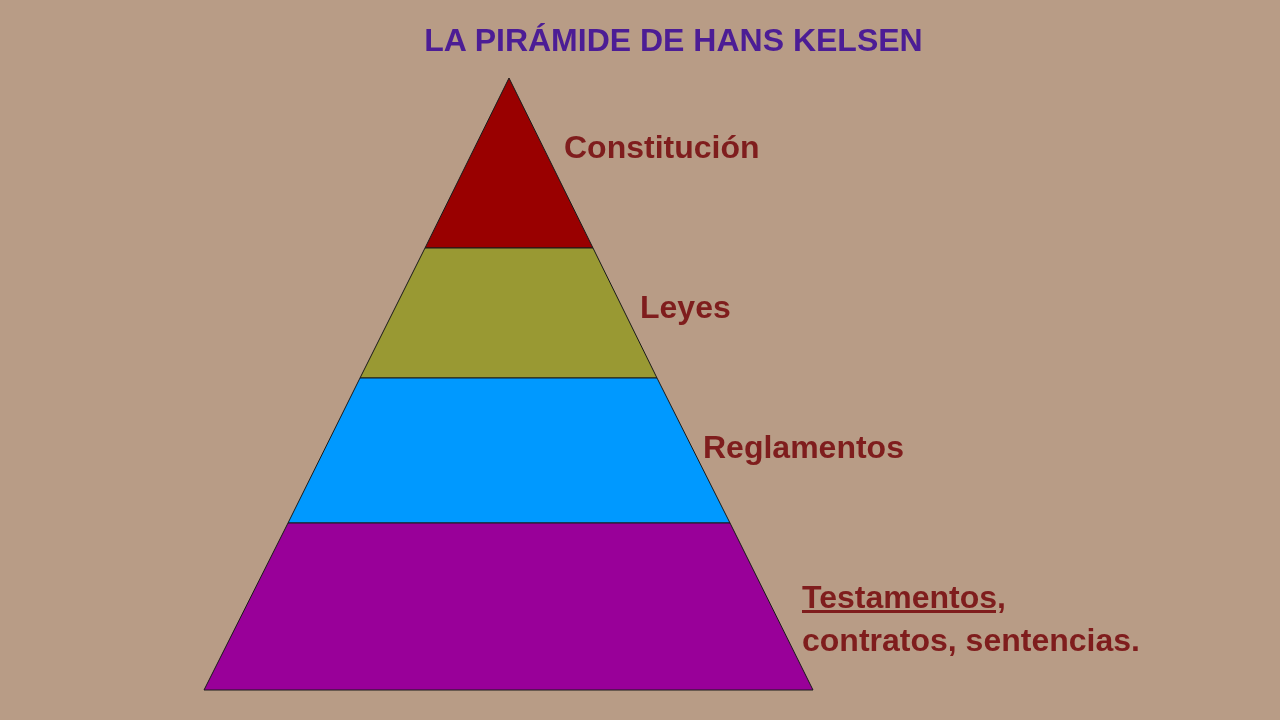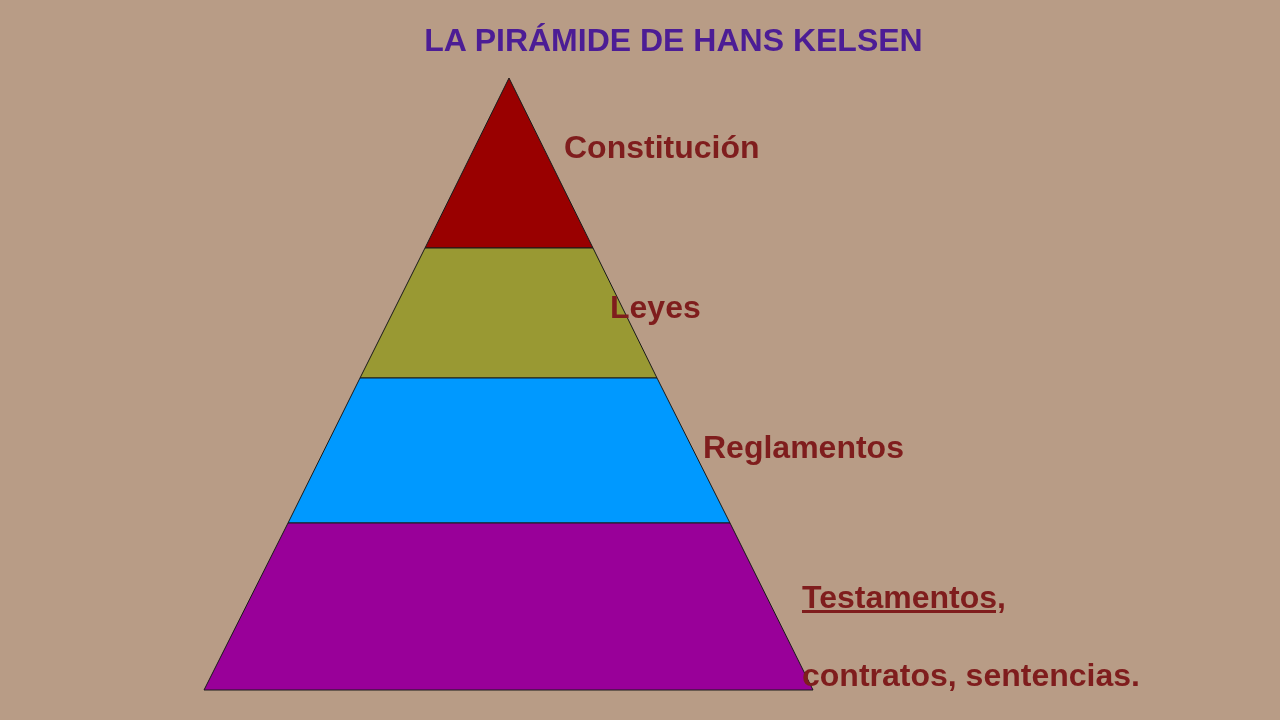--- a/index.html
+++ b/index.html
@@ -28,16 +28,16 @@
 
 <svg class="pyramid" width="1280" height="720">
 
   <polygon points="509,78 593,248 425,248" fill="#990000" stroke="#1a1a1a" stroke-width="1"></polygon>
   <polygon points="425,248 593,248 657,378 360,378" fill="#999933" stroke="#1a1a1a" stroke-width="1"></polygon>
   <polygon points="360,378 657,378 730,523 288,523" fill="#0099ff" stroke="#1a1a1a" stroke-width="1"></polygon>
   <polygon points="288,523 730,523 813,690 204,690" fill="#990099" stroke="#1a1a1a" stroke-width="1"></polygon>
 </svg>
 
 <div class="label" style="left:564px; top:125px;">Constitución</div>
-<div class="label" style="left:610px; top:285px;">Leyes</div>
+<div class="label" style="left:640px; top:285px;">Leyes</div>
 <div class="label" style="left:703px; top:425px;text-align:center;">Reglamentos</div>
 <div class="label" style="left:802px; top:575px;text-decoration:underline;">Testamentos,</div>
-<div class="label" style="left:802px; top:653px;">contratos, sentencias.</div>
+<div class="label" style="left:802px; top:618px;">contratos, sentencias.</div>
 
 </body></html>

